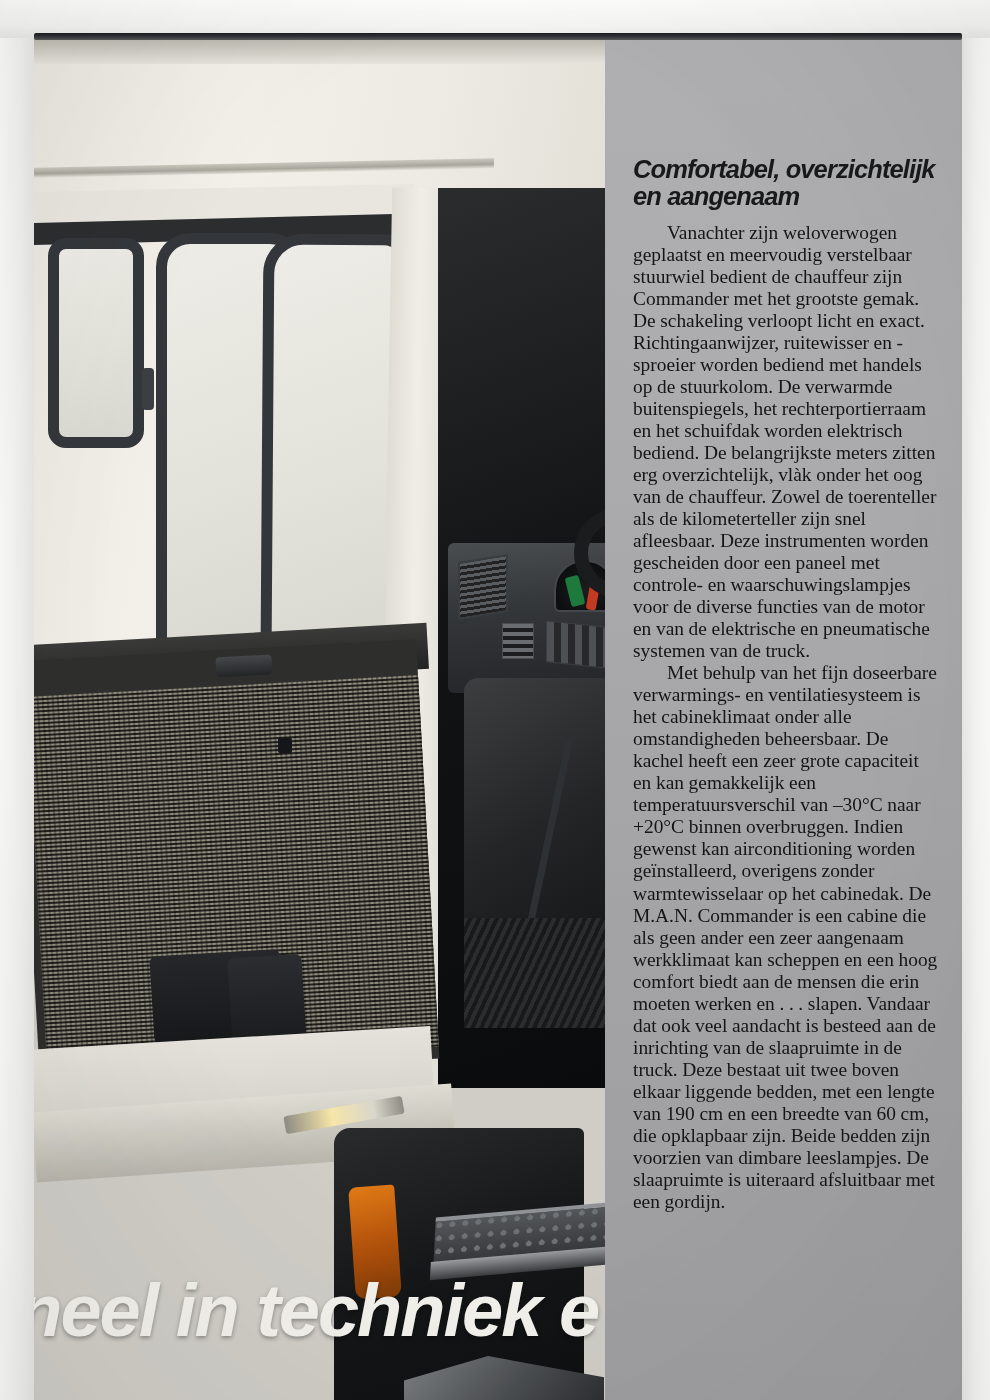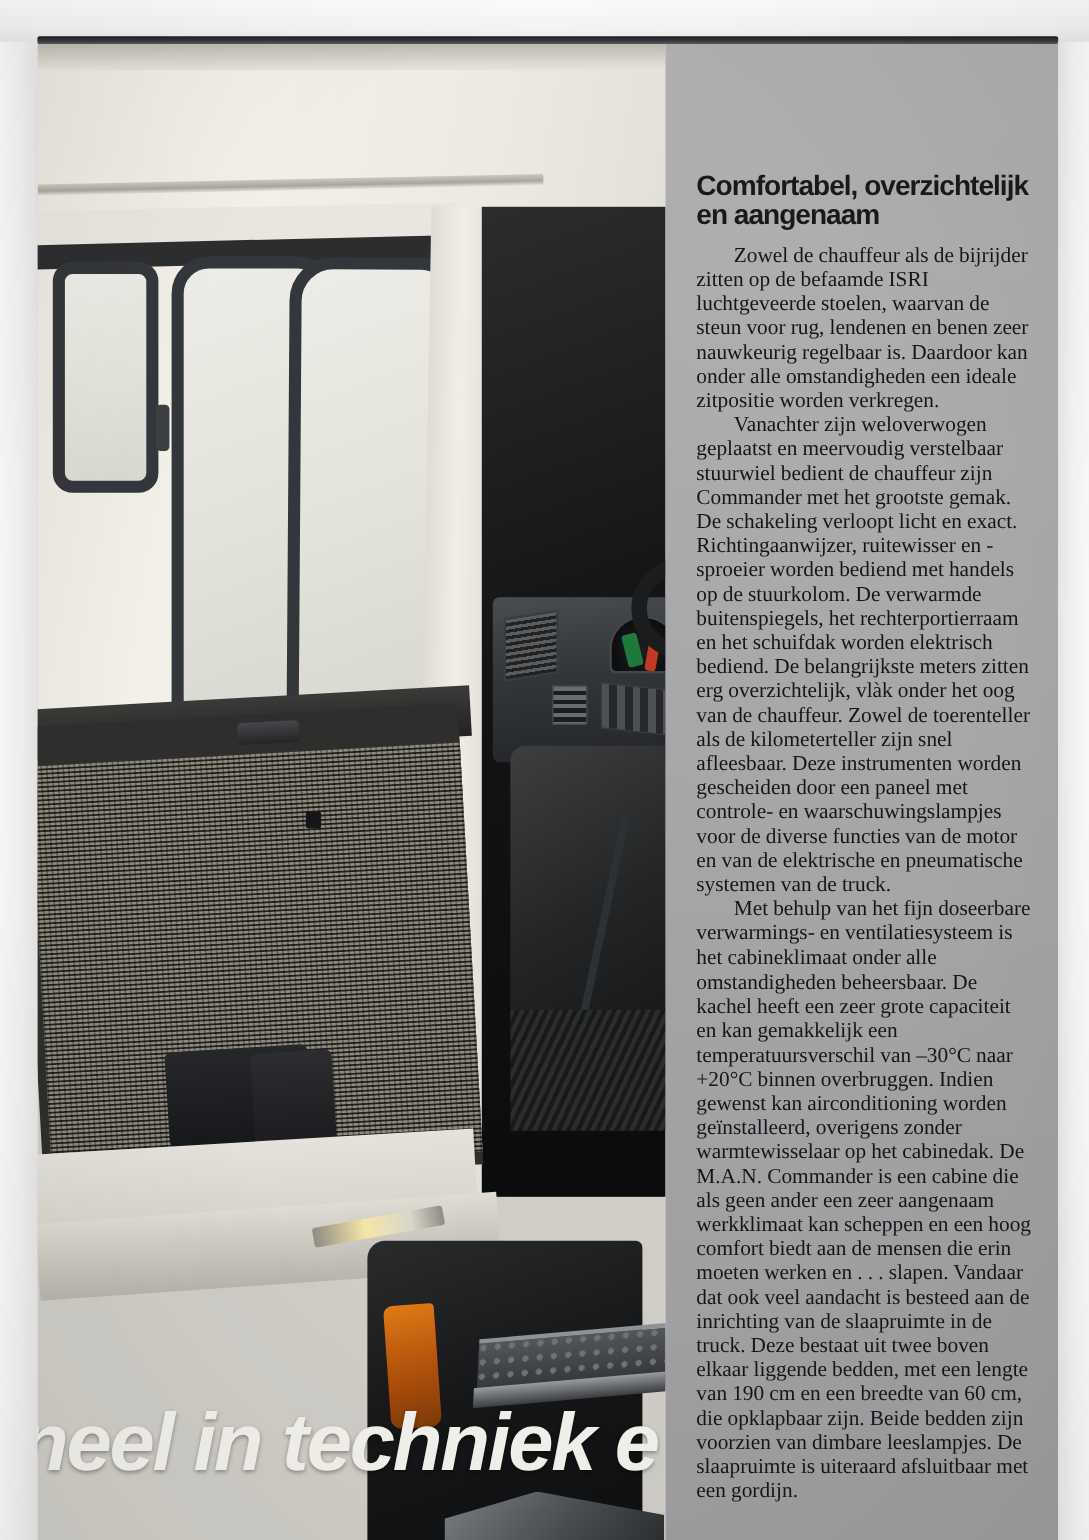--- a/index.html
+++ b/index.html
@@ -336,20 +336,21 @@
       radial-gradient(circle at 30% 20%, rgba(255,255,255,.05), transparent 60%);
     z-index: 20;
     overflow: hidden;
   }
   .col-inner {
     padding: 118px 22px 0 28px;
   }
   #col-heading {
     font-family: "Liberation Sans", sans-serif;
     font-weight: bold;
+    font-style: italic;
     font-size: 25.5px;
     line-height: 1.06;
     letter-spacing: -.9px;
     color: #18191b;
     margin: 0 0 12px 0;
     white-space: pre-line;
   }
   .para {
     font-family: "Liberation Serif", serif;
     font-size: 19.4px;
@@ -428,21 +429,20 @@
   </div>
 
   <div id="headline">
     <span class="inner">oneel in techniek e</span>
   </div>
 
   <div id="column">
     <div class="col-inner">
       <h1 id="col-heading">Comfortabel, overzichtelijk
 en aangenaam</h1>
-      <p class="para">Zowel de chauffeur als de bijrijder zitten op de befaamde ISRI luchtgeveerde stoelen, waarvan de steun voor rug, lendenen en benen zeer nauwkeurig regelbaar is. Daardoor kan onder alle omstandigheden een ideale zitpositie worden verkregen.</p>
       <p class="para">Vanachter zijn weloverwogen geplaatst en meervoudig verstelbaar stuurwiel bedient de chauffeur zijn Commander met het grootste gemak. De schakeling verloopt licht en exact. Richtingaanwijzer, ruitewisser en -sproeier worden bediend met handels op de stuurkolom. De verwarmde buitenspiegels, het rechterportierraam en het schuifdak worden elektrisch bediend. De belangrijkste meters zitten erg overzichtelijk, vlàk onder het oog van de chauffeur. Zowel de toerenteller als de kilometerteller zijn snel afleesbaar. Deze instrumenten worden gescheiden door een paneel met controle- en waarschuwingslampjes voor de diverse functies van de motor en van de elektrische en pneumatische systemen van de truck.</p>
       <p class="para">Met behulp van het fijn doseerbare verwarmings- en ventilatiesysteem is het cabineklimaat onder alle omstandigheden beheersbaar. De kachel heeft een zeer grote capaciteit en kan gemakkelijk een temperatuursverschil van –30°C naar +20°C binnen overbruggen. Indien gewenst kan airconditioning worden geïnstalleerd, overigens zonder warmtewisselaar op het cabinedak. De M.A.N. Commander is een cabine die als geen ander een zeer aangenaam werkklimaat kan scheppen en een hoog comfort biedt aan de mensen die erin moeten werken en . . . slapen. Vandaar dat ook veel aandacht is besteed aan de inrichting van de slaapruimte in de truck. Deze bestaat uit twee boven elkaar liggende bedden, met een lengte van 190 cm en een breedte van 60 cm, die opklapbaar zijn. Beide bedden zijn voorzien van dimbare leeslampjes. De slaapruimte is uiteraard afsluitbaar met een gordijn.</p>
     </div>
   </div>
 
   <div class="margin-top"></div>
   <div class="page-edge"></div>
   <div class="margin-left"></div>
   <div class="margin-right"></div>
 

